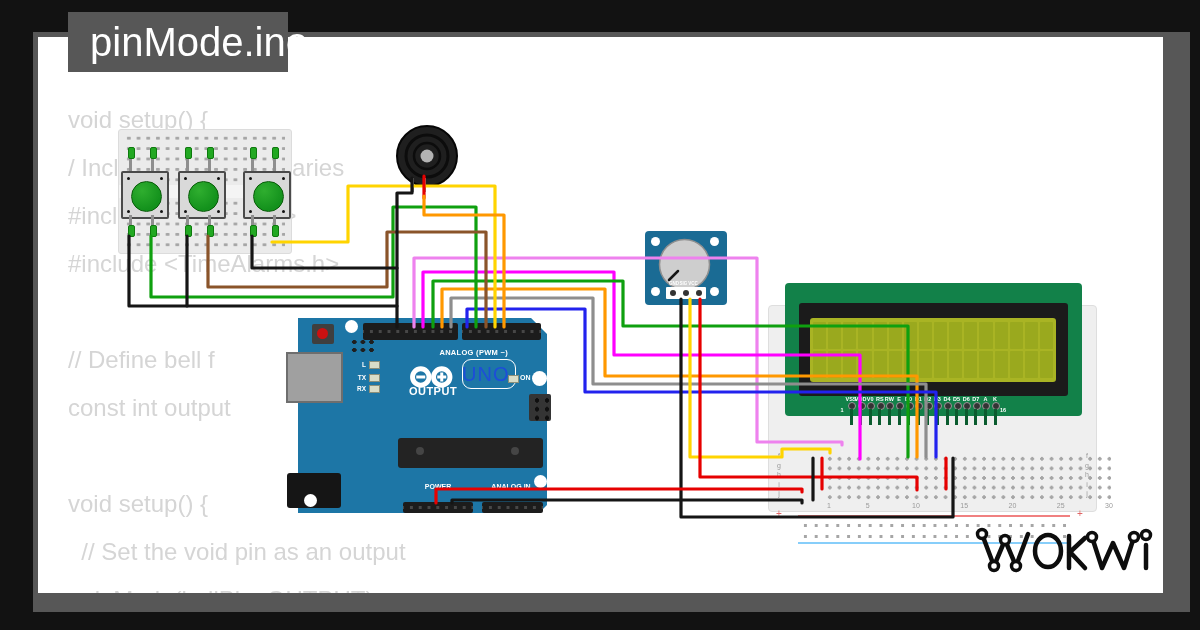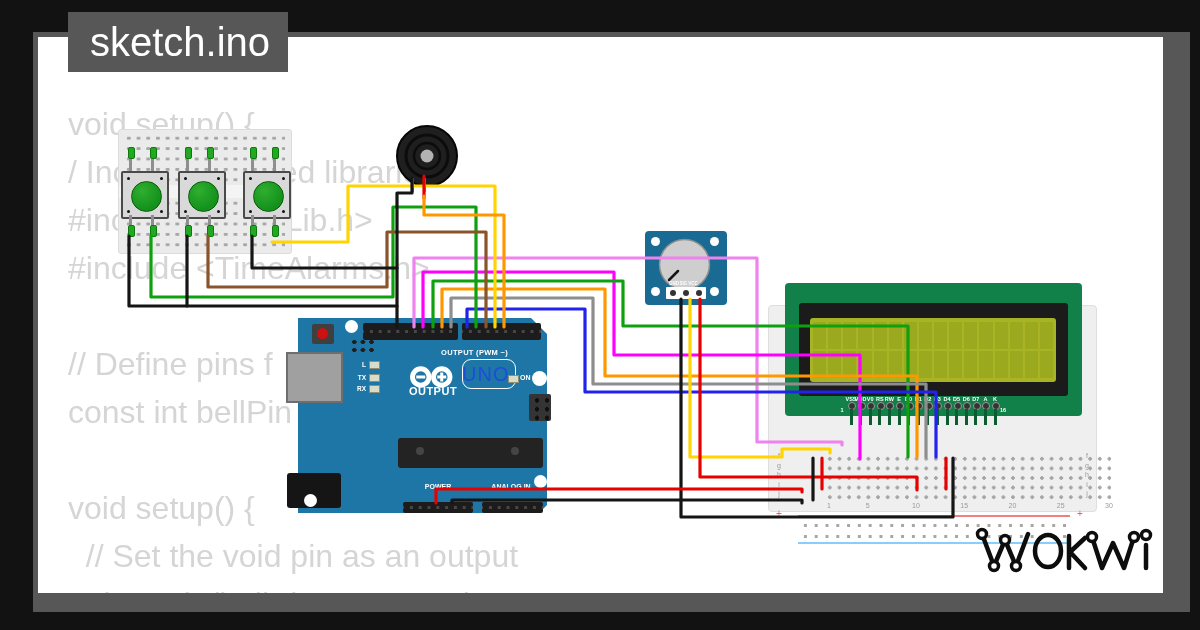--- a/index.html
+++ b/index.html
@@ -2,21 +2,21 @@
 <html><head>
 <meta charset="utf-8">
 <style>
   html,body{margin:0;padding:0;width:1200px;height:630px;overflow:hidden;
     font-family:"Liberation Sans","DejaVu Sans",sans-serif;background:#121212;}
   .abs{position:absolute;}
   #frame{left:33px;top:32px;width:1157px;height:580px;background:#575757;}
   #canvas{left:38px;top:37px;width:1125px;height:556px;background:#ffffff;overflow:hidden;}
   #title-box{left:68px;top:12px;width:220px;height:60px;background:#575757;z-index:30;}
   #title-box span{display:block;padding-left:22px;line-height:60px;font-size:40px;color:#fff;}
-  .code-line{left:30px;font-size:32px;white-space:pre;z-index:1;letter-spacing:0;}
+  .code-line{left:30px;font-size:24px;white-space:pre;z-index:1;letter-spacing:0;}
   .comp{z-index:2;}
   #wires{left:0;top:0;width:1200px;height:630px;z-index:3;pointer-events:none;}
   .holes{background-image:radial-gradient(circle,#a6a6a6 1.7px,transparent 1.9px);}
   .pinlbl{font-size:7px;font-weight:bold;color:#fff;line-height:8px;letter-spacing:0.2px;}
   .silk{color:#fff;font-weight:bold;}
   .bb-lbl{font-size:7px;color:#9a9a9a;text-align:center;}
   .lcdlbl{font-size:5.5px;font-weight:bold;color:#fff;text-align:center;line-height:6px;}
   .hole-w{border-radius:50%;background:#fff;}
   .hdr{background:#1c1c1c;border-radius:2px;
     background-image:radial-gradient(circle,#474747 1.6px,transparent 1.8px);
@@ -32,22 +32,22 @@
 
 <div class="abs" id="frame"></div>
 
 <div class="abs" id="canvas">
   <div id="code-layer">
       <div class="abs code-line" style="left: 30px; top: 69px; color: rgb(213, 213, 213);">void setup() {</div>
       <div class="abs code-line" style="left: 30px; top: 117px; color: rgb(213, 213, 213);">/ Include required libraries</div>
       <div class="abs code-line" style="left: 30px; top: 165px; color: rgb(213, 213, 213);">#include &lt;TimeLib.h&gt;</div>
       <div class="abs code-line" style="left: 30px; top: 213px; color: rgb(213, 213, 213);">#include &lt;TimeAlarms.h&gt;</div>
       <div class="abs code-line" style="left: 30px; top: 261px; color: rgb(213, 213, 213);"></div>
-      <div class="abs code-line" style="left: 30px; top: 309px; color: rgb(213, 213, 213);">// Define pins f</div>
-      <div class="abs code-line" style="left: 30px; top: 357px; color: rgb(213, 213, 213);">const int bellPin</div>
+      <div class="abs code-line" style="left: 30px; top: 309px; color: rgb(213, 213, 213);">// Define bell f</div>
+      <div class="abs code-line" style="left: 30px; top: 357px; color: rgb(213, 213, 213);">const int output</div>
       <div class="abs code-line" style="left: 30px; top: 405px; color: rgb(213, 213, 213);"></div>
       <div class="abs code-line" style="left: 30px; top: 453px; color: rgb(213, 213, 213);">void setup() {</div>
       <div class="abs code-line" style="left: 30px; top: 501px; color: rgb(213, 213, 213);">  // Set the void pin as an output</div>
       <div class="abs code-line" style="left: 30px; top: 549px; color: rgb(213, 213, 213);">  pinMode(bellPin, OUTPUT);</div>
     </div>
 
   <div class="abs comp" id="mini-breadboard" style="left:80px;top:92px;width:172px;height:123px;background:#ebebeb;border:1px solid #dcdcdc;border-radius:3px;">
     <div class="abs holes" style="left:5px;top:3px;width:161px;height:51px;background-size:9.7px 10.4px;"></div>
     <div class="abs" style="left:0;top:55px;width:172px;height:13px;background:#f4f4f4;"></div>
     <div class="abs holes" style="left:5px;top:68px;width:161px;height:51px;background-size:9.7px 10.4px;"></div>
@@ -120,21 +120,21 @@
   <div class="abs comp" style="left:274px;top:287px;width:22px;height:20px;background:#3f3f3f;border-radius:2px;"></div>
   <div class="abs comp" style="left:279px;top:291px;width:11px;height:11px;background:#cc1111;border-radius:50%;"></div>
   <div class="abs comp holes" style="left:312px;top:301px;width:26px;height:17px;background-size:8.6px 8px;
               background-image:radial-gradient(circle,#1f1f1f 2px,transparent 2.2px);"></div>
   <div class="abs comp" style="left:491px;top:357px;width:22px;height:27px;background:#343434;border-radius:2px;
               background-image:radial-gradient(circle,#0f0f0f 2px,transparent 2.2px);background-size:10px 8.8px;background-position:3px 2px;"></div>
   <div class="abs comp hdr" style="left:325px;top:286px;width:95px;height:17px;"></div>
   <div class="abs comp hdr" style="left:424px;top:286px;width:79px;height:17px;"></div>
   <div class="abs comp hdr" style="left:365px;top:465px;width:70px;height:11px;"></div>
   <div class="abs comp hdr" style="left:444px;top:465px;width:61px;height:11px;"></div>
-  <div class="abs comp silk" style="left:360px;top:311px;width:110px;text-align:right;font-size:7.5px;letter-spacing:0.3px;">OUTPUT (PWM ~)</div>
+  <div class="abs comp silk" style="left:360px;top:311px;width:110px;text-align:right;font-size:7.5px;letter-spacing:0.3px;">ANALOG (PWM ~)</div>
   <div class="abs comp silk" style="left:366px;top:446px;width:68px;text-align:center;font-size:7px;">POWER</div>
   <div class="abs comp silk" style="left:440px;top:446px;width:66px;text-align:center;font-size:7px;">ANALOG IN</div>
   <svg class="abs comp" style="left:366px;top:325px;" width="56" height="30" viewBox="0 0 64 40">
     <circle cx="17" cy="20" r="11" fill="none" stroke="#fff" stroke-width="6.5"></circle>
     <circle cx="45" cy="20" r="11" fill="none" stroke="#fff" stroke-width="6.5"></circle>
     <line x1="11" y1="20" x2="23" y2="20" stroke="#fff" stroke-width="4"></line>
     <line x1="39" y1="20" x2="51" y2="20" stroke="#fff" stroke-width="4"></line>
     <line x1="45" y1="14" x2="45" y2="26" stroke="#fff" stroke-width="4"></line>
   </svg>
   <div class="abs comp" style="left:424px;top:322px;width:52px;height:28px;border:1.5px solid #fff;border-radius:9px;"></div>
@@ -372,14 +372,14 @@
   </svg>
 <div class="abs" style="left: 314px; top: 324px; width: 14px; text-align: right; font-size: 6.5px; font-weight: bold; color: rgb(255, 255, 255); z-index: 2;">L</div>
     <div class="abs led" style="left: 331px; top: 324px; width: 9px; height: 6px; z-index: 2;"></div>
     <div class="abs" style="left: 314px; top: 337px; width: 14px; text-align: right; font-size: 6.5px; font-weight: bold; color: rgb(255, 255, 255); z-index: 2;">TX</div>
     <div class="abs led" style="left: 331px; top: 337px; width: 9px; height: 6px; z-index: 2;"></div>
     <div class="abs" style="left: 314px; top: 348px; width: 14px; text-align: right; font-size: 6.5px; font-weight: bold; color: rgb(255, 255, 255); z-index: 2;">RX</div>
     <div class="abs led" style="left: 331px; top: 348px; width: 9px; height: 6px; z-index: 2;"></div>
   </div>
 
 <div class="abs" id="title-box">
-  <span>sketch.ino</span>
+  <span>pinMode.ino</span>
 </div>
 
 </body></html>

